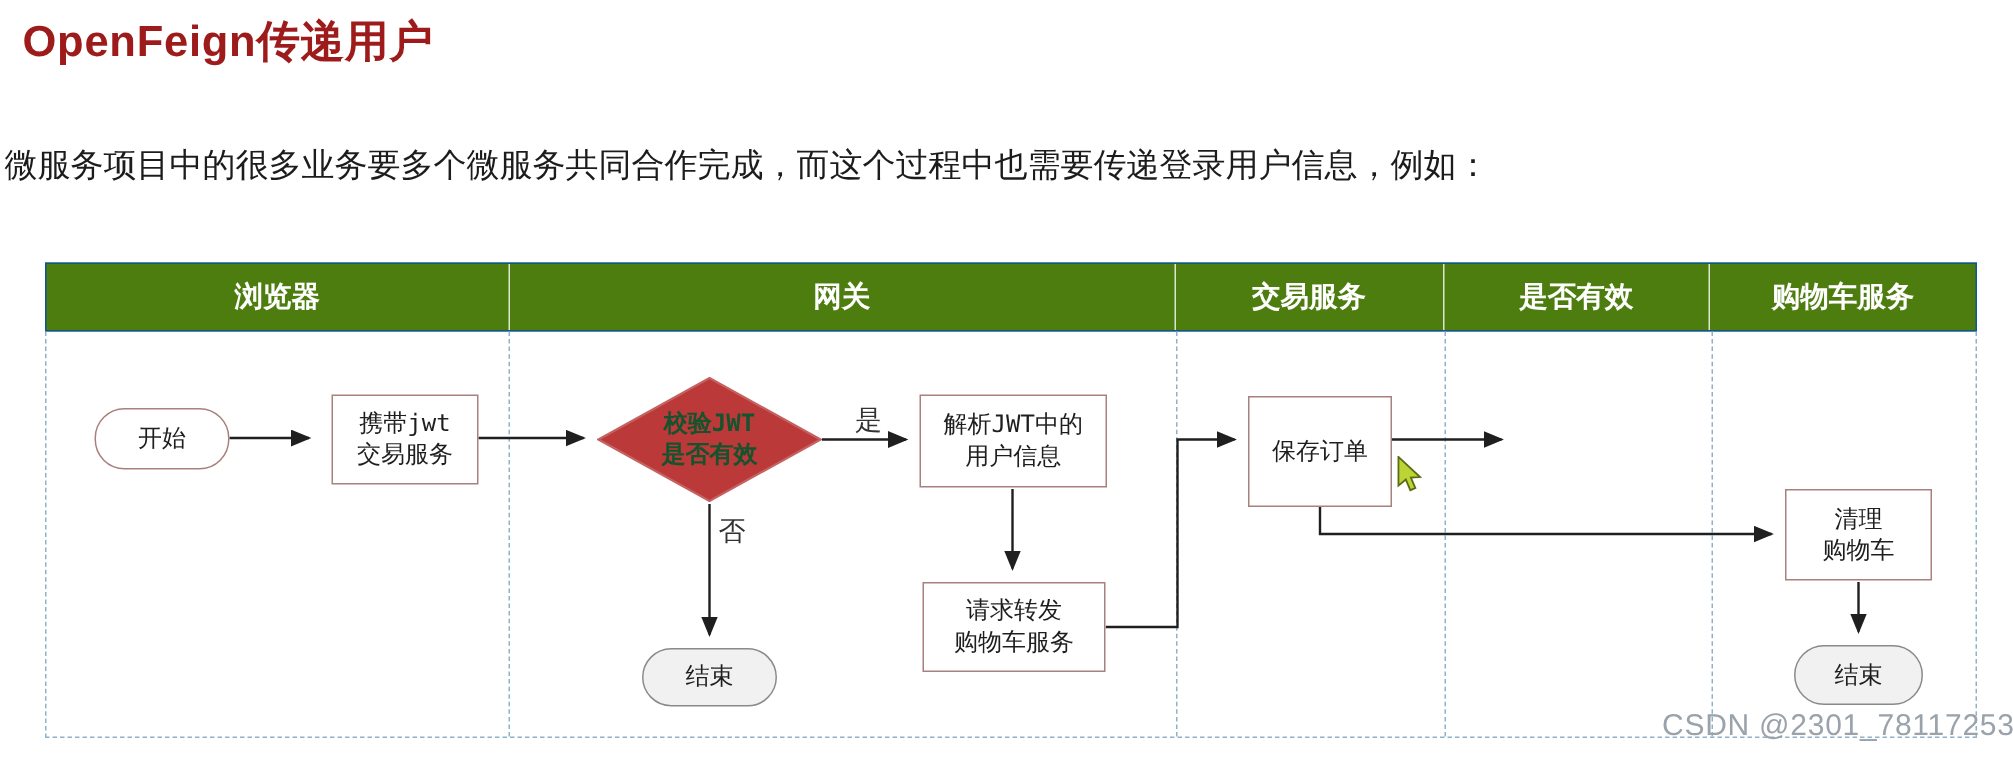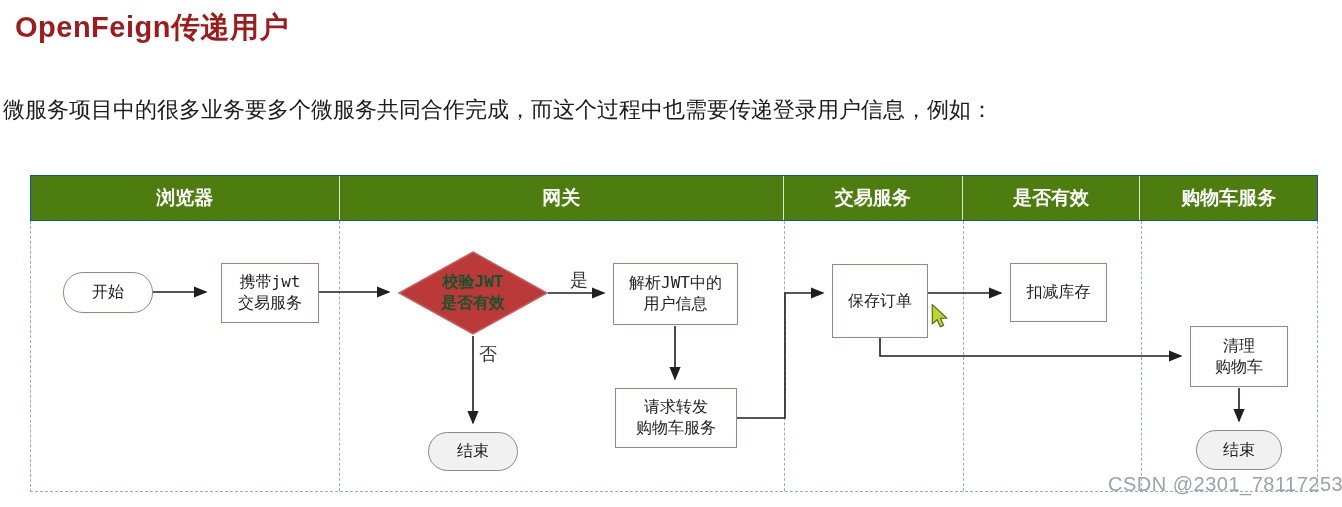--- a/index.html
+++ b/index.html
@@ -138,23 +138,20 @@
   </div>
 
   <div class="node terminator end" style="left:428px;top:432px;width:90px;height:39px">
     <span>结束</span>
   </div>
 
   <div class="node process" style="left:832px;top:264px;width:96px;height:74px">
     <span>保存订单</span>
   </div>
 
-  <div class="node process" style="left:1010px;top:263px;width:97px;height:59px">
-    <span>扣减库存</span>
-  </div>
 
   <div class="node process" style="left:1190px;top:326px;width:98px;height:61px">
     <span>清理</span>
     <span>购物车</span>
   </div>
 
   <div class="node terminator end" style="left:1196px;top:430px;width:86px;height:40px">
     <span>结束</span>
   </div>
 

